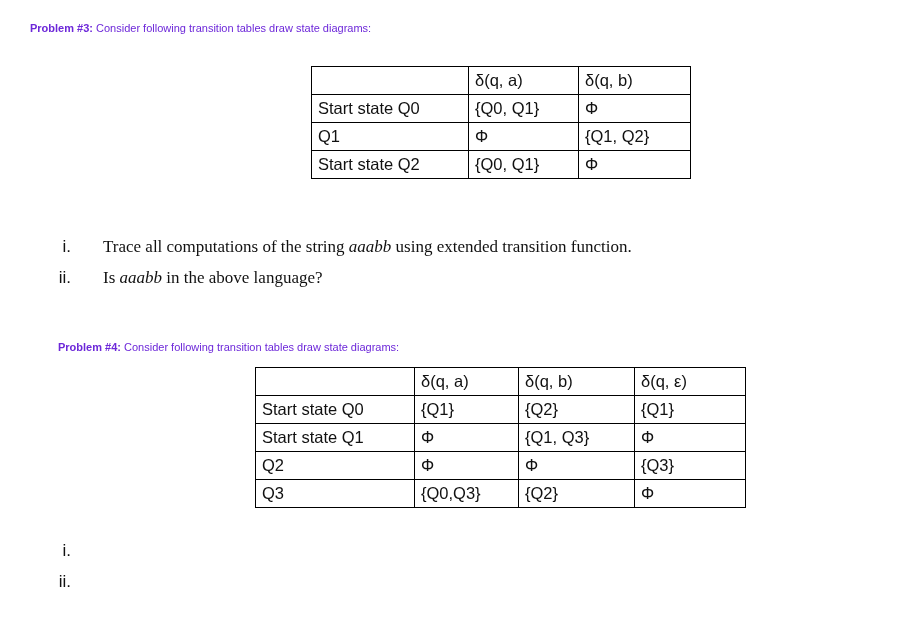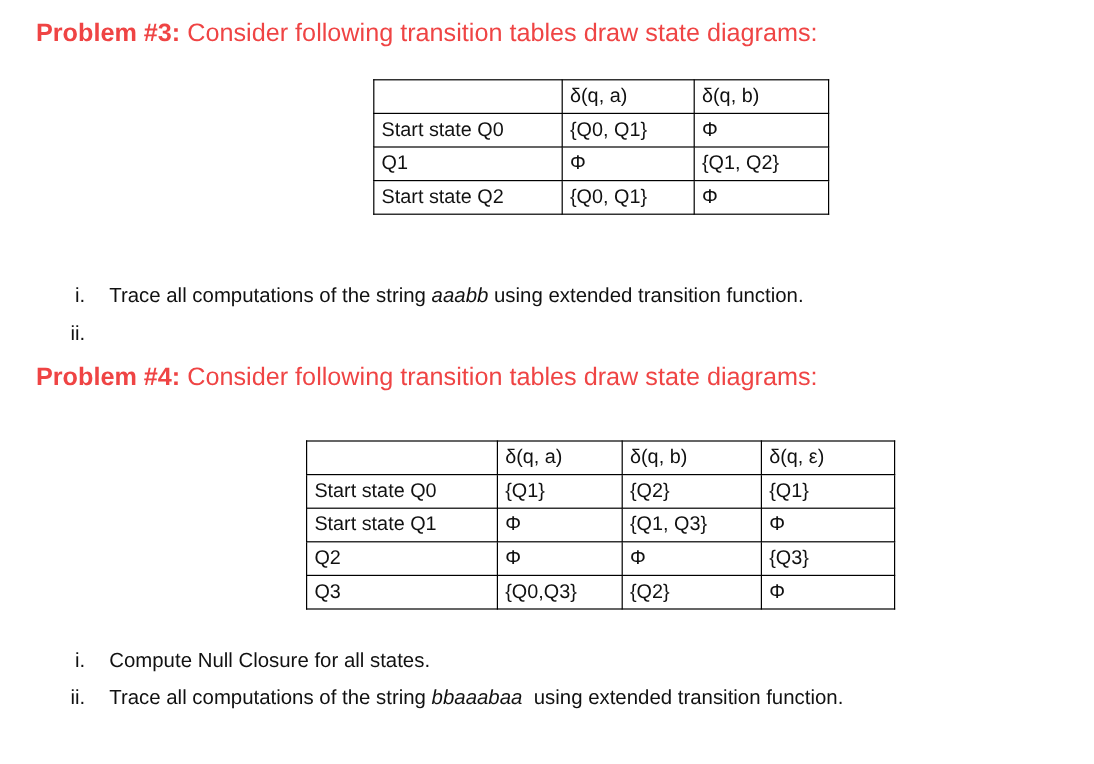--- a/index.html
+++ b/index.html
@@ -13,30 +13,30 @@
     position: relative;
     font-family: "Liberation Sans", sans-serif;
     color: #000000;
     overflow: hidden;
   }
 
   
   .problem-heading {
     position: absolute;
     left: 30px;
-    font-size: 21px;
+    font-size: 11px;
     line-height: 22px;
     white-space: nowrap;
-    color: #ef4444;
+    color: #6d28d9;
   }
   .problem-heading .lead {
     font-weight: bold;
   }
   #problem3-heading { top: 17px; }
-  #problem4-heading { top: 304px; }
+  #problem4-heading { top: 336px; margin-left: 28px; }
 
   
   table.transition-table {
     position: absolute;
     border-collapse: collapse;
     table-layout: fixed;
     font-size: 16.5px;
     color: #111111;
   }
   table.transition-table td {
@@ -81,21 +81,22 @@
     line-height: 31px;
     color: #111111;
     white-space: pre;
   }
   .roman-marker {
     width: 41px;
     text-align: right;
     flex: 0 0 41px;
   }
   .roman-text {
-    margin-left: 20px;
+    margin-left: 32px;
+    font-family: Liberation Serif, serif;
   }
   .roman-text em {
     font-style: italic;
   }
 </style>
 </head>
 <body>
 
 <div class="problem-heading" id="problem3-heading"><span class="lead">Problem #3:</span><span> Consider following transition tables draw state diagrams:</span></div>
 
@@ -129,20 +130,21 @@
   </tbody>
 </table>
 
 <div class="roman-list" id="list-problem3">
   <div class="roman-item">
     <span class="roman-marker">i.</span>
     <span class="roman-text"><span>Trace all computations of the string </span><em>aaabb</em><span> using extended transition function.</span></span>
   </div>
   <div class="roman-item">
     <span class="roman-marker">ii.</span>
+    <span class="roman-text"><span>Is </span><em>aaabb</em><span> in the above language?</span></span>
   </div>
 </div>
 
 <div class="problem-heading" id="problem4-heading"><span class="lead">Problem #4:</span><span> Consider following transition tables draw state diagrams:</span></div>
 
 <table class="transition-table" id="table-problem4">
   <colgroup>
       <col class="c0">
       <col class="c1">
       <col class="c2">
@@ -178,19 +180,17 @@
       <td>{Q0,Q3}</td>
       <td>{Q2}</td>
       <td>Φ</td>
     </tr>
   </tbody>
 </table>
 
 <div class="roman-list" id="list-problem4">
   <div class="roman-item">
     <span class="roman-marker">i.</span>
-    <span class="roman-text"><span>Compute Null Closure for all states.</span><em></em><span></span></span>
   </div>
   <div class="roman-item">
     <span class="roman-marker">ii.</span>
-    <span class="roman-text"><span>Trace all computations of the string </span><em>bbaaabaa</em><span>  using extended transition function.</span></span>
   </div>
 </div>
 
 </body></html>

